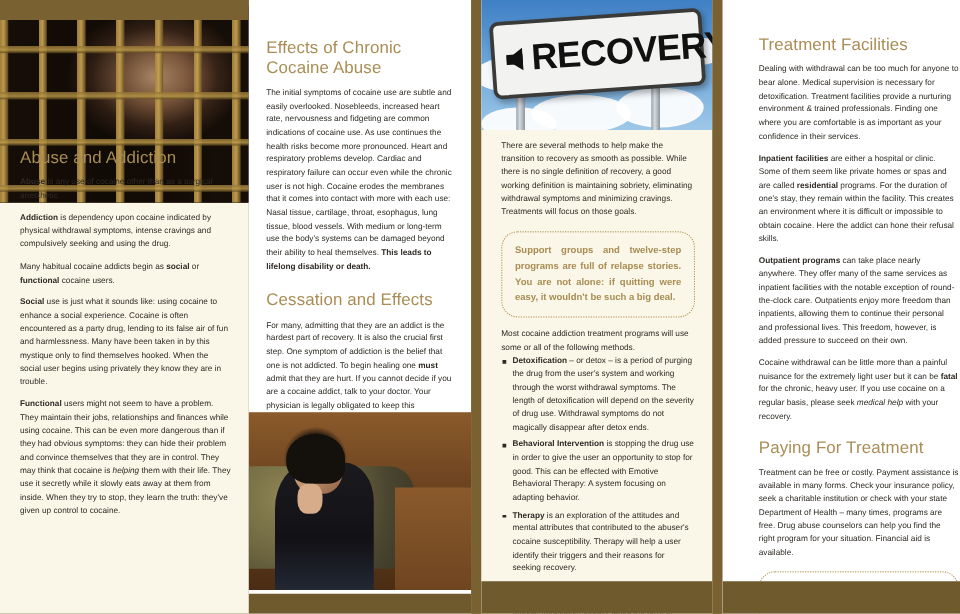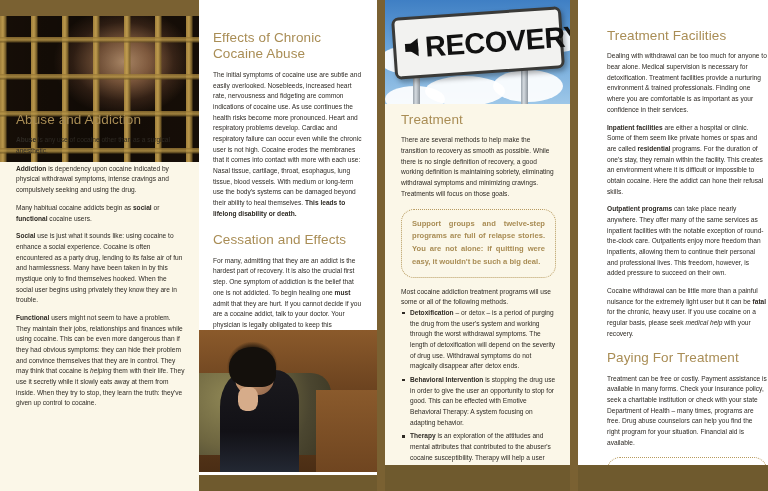--- a/index.html
+++ b/index.html
@@ -300,21 +300,21 @@
   }
   ul.methods li::before {
     content: "";
     position: absolute;
     left: 1px; top: 4px;
     width: 2.6px; height: 2.6px;
     background: #2e2a24;
   }
 
   
-  .p1-body { padding: 112px 14px 12px 16px; }
+  .p1-body { padding: 78px 14px 12px 16px; margin-top: 40px; }
   .p2-body { padding: 30px 14px 0 14px; }
   .p3-body { padding: 112px 14px 28px 16px; }
   .p4-body { padding: 28px 14px 22px 16px; }
 </style>
 </head>
 <body>
 
 <div class="brochure">
 
   <div class="panel panel-1">
@@ -364,21 +364,20 @@
       <div class="cloud c6"></div>
       <div class="cloud c7"></div>
       <div class="sign-post sp1"></div>
       <div class="sign-post sp2"></div>
       <div class="sign-board">
         <span class="sign-arrow"></span>
         <span class="sign-text">RECOVERY</span>
       </div>
     </div>
     <div class="content p3-body">
-      <h2 class="sec">Treatment</h2>
       <div>
           <p class="body">There are several methods to help make the transition to recovery as smooth as possible. While there is no single definition of recovery, a good working definition is maintaining sobriety, eliminating withdrawal symptoms and minimizing cravings. Treatments will focus on those goals.</p>
         </div>
       <div class="callout">
         <p class="quote">Support groups and twelve-step programs are full of relapse stories. You are not alone: if quitting were easy, it wouldn't be such a big deal.</p>
       </div>
       <div>
           <p class="body">Most cocaine addiction treatment programs will use some or all of the following methods.</p>
         </div>
       <ul class="methods">

